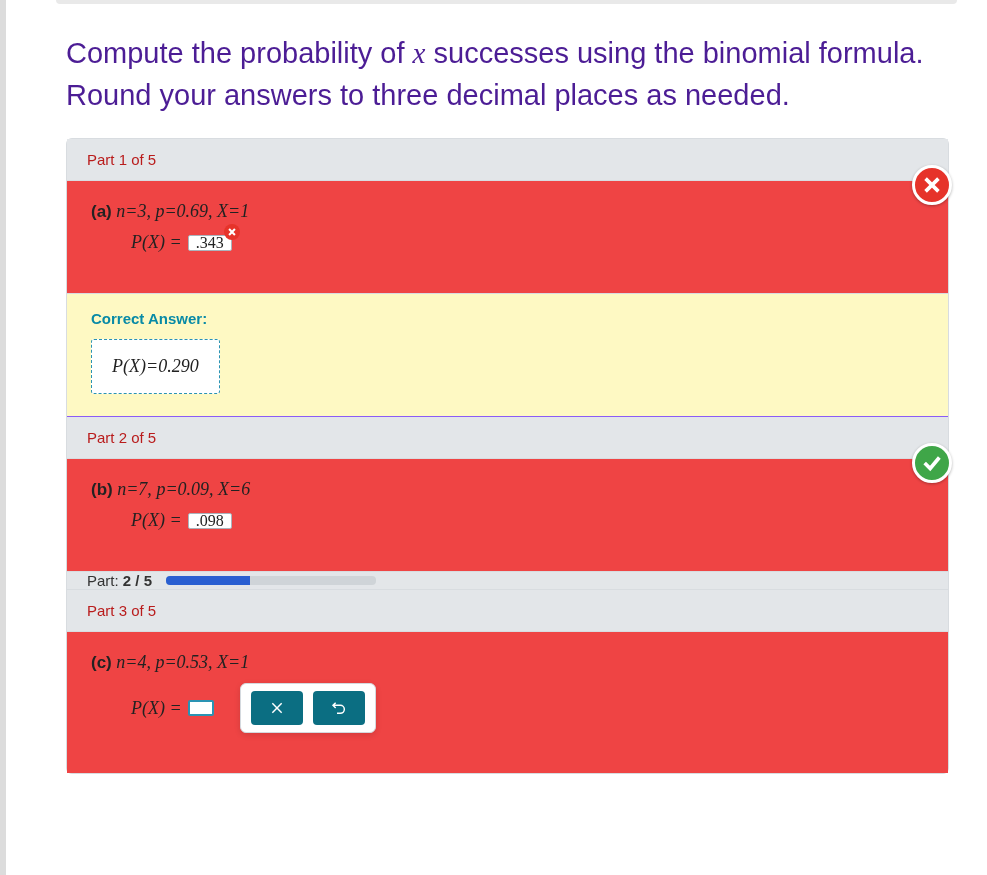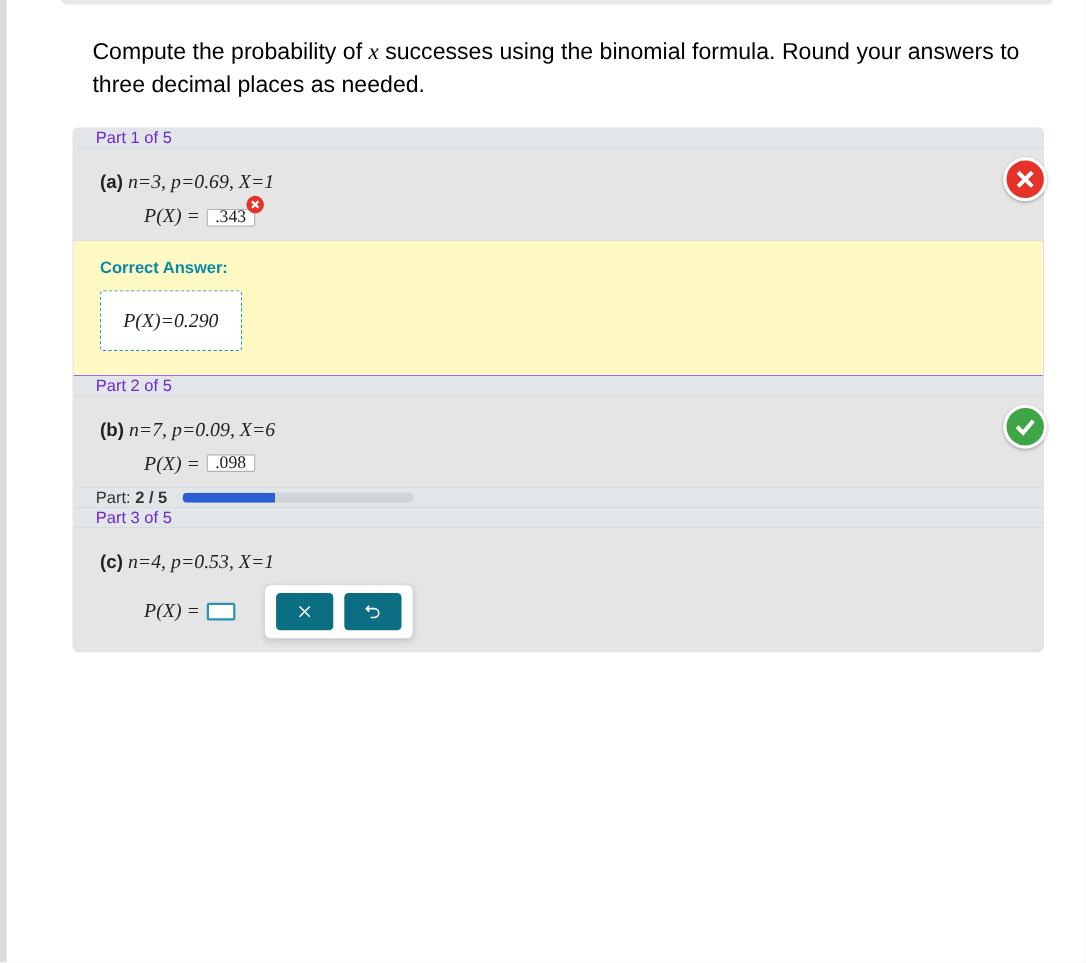--- a/index.html
+++ b/index.html
@@ -6,33 +6,32 @@
   html, body { width: 987px; height: 875px; font-family: Arial, Helvetica, sans-serif; background: #f4f4f4; color: #222; }
   .page-wrap {
     width: 987px; height: 875px; background: #fff; border-left: 6px solid #dcdcdc;
     position: relative; padding: 32px 38px 20px 60px;
   }
   .top-strip {
     position: absolute; left: 50px; top: 0; right: 30px; height: 4px;
     background: #e9e9e9; border-radius: 0 0 4px 4px;
   }
   .question-text {
-    font-size: 21px; line-height: 1.45; color: #000000; margin-bottom: 22px;
+    font-size: 29px; line-height: 1.45; color: #4c1d95; margin-bottom: 22px;
     font-family: Verdana, Arial, sans-serif;
-    margin-left: 18px;
   }
   .question-text .ital { font-style: italic; font-family: "Times New Roman", serif; }
   .parts-container { border: 1px solid #d8dce0; border-radius: 6px; overflow: visible; background: #fff; position: relative;}
   .part-header {
-    background: #e3e6e9; padding: 0 20px; font-size: 15px; color: #6d28d9;
+    background: #e3e6e9; padding: 12px 20px; font-size: 15px; color: #b91c1c;
     font-family: Verdana, Arial, sans-serif; position: relative; border-bottom: 1px solid #d8dce0;
   }
   .part-body {
-    padding: 18px 24px 11px 24px; font-family: "Times New Roman", serif; font-size: 18px;
-    border-bottom: 1px solid #d8dce0; background: #e5e5e5;
+    padding: 18px 24px 40px 24px; font-family: "Times New Roman", serif; font-size: 18px;
+    border-bottom: 1px solid #d8dce0; background: #ef4444;
   }
   .part-label { font-weight: bold; font-family: Verdana, sans-serif; font-size: 17px; }
   .param-line { margin-top: 2px; margin-left: 0; }
   .ital { font-style: italic; }
   .px-line { margin-top: 10px; margin-left: 40px; display: flex; align-items: center; gap: 6px; font-size: 18px; }
   .px-line .px { font-style: italic; }
   .ans-box {
     display: inline-flex; align-items: center; justify-content: center;
     min-width: 44px; height: 16px; border: 1px solid #aab4bd; background: #fff;
     font-family: "Times New Roman", serif; font-size: 16px; padding: 0 6px; border-radius: 2px;

